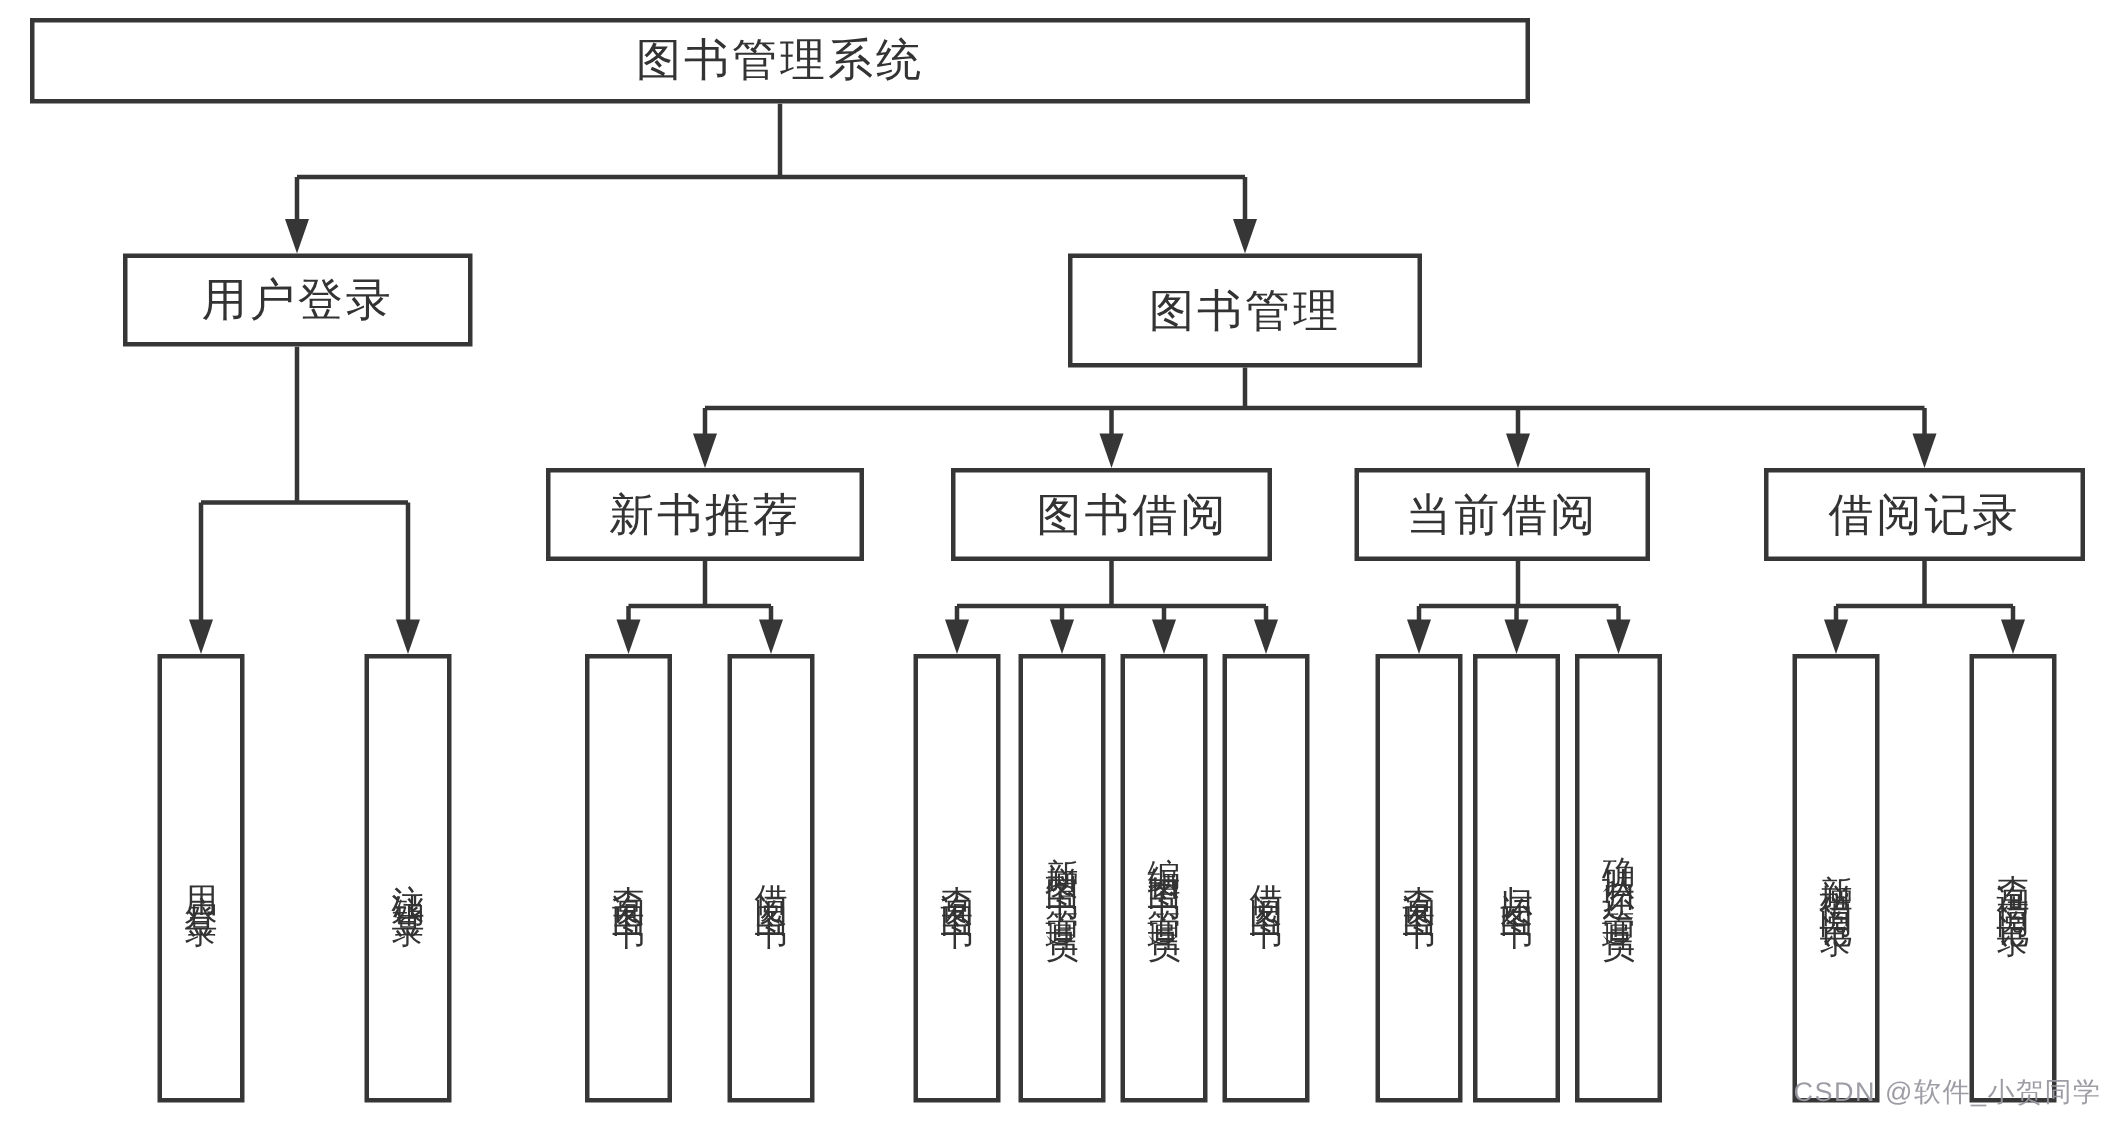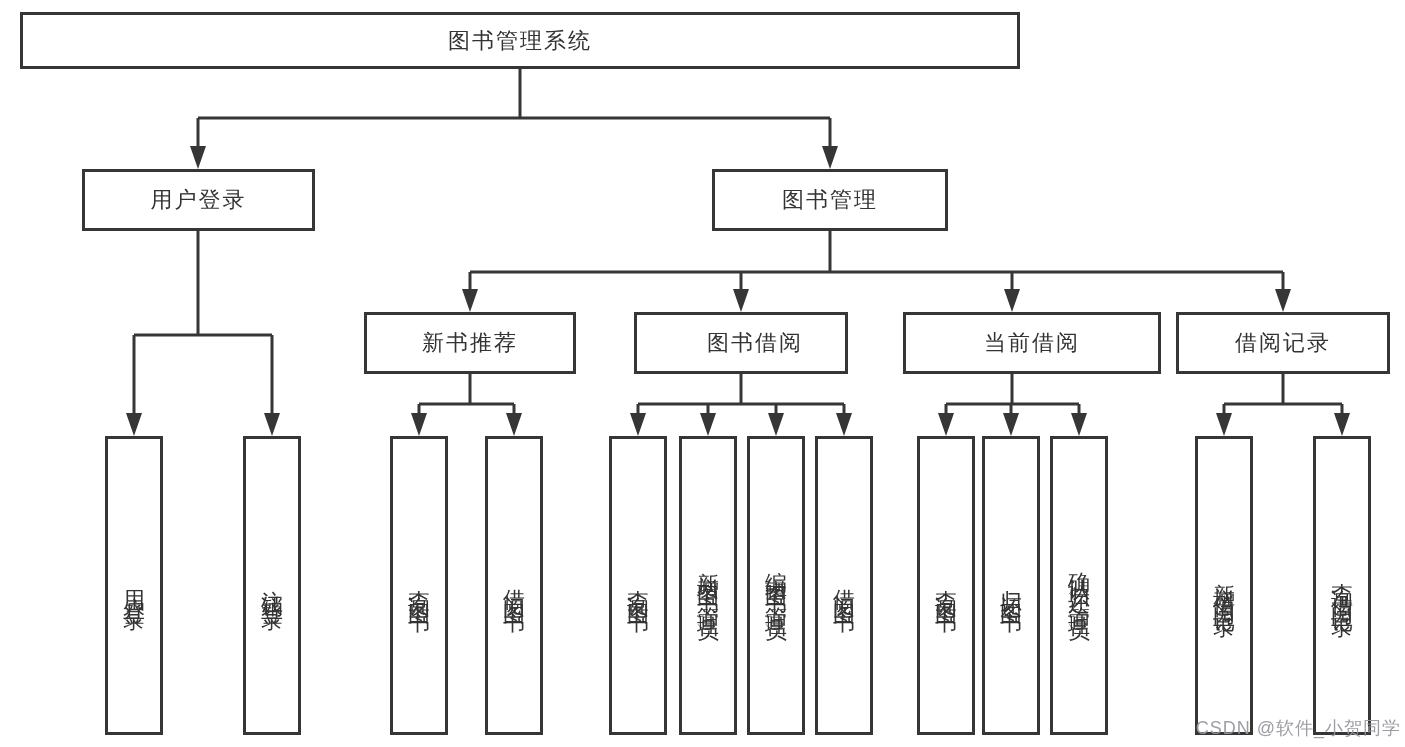--- a/index.html
+++ b/index.html
@@ -20,21 +20,21 @@
   .box {
     position: absolute;
     box-sizing: border-box;
     border: 3px solid #363636;
     background: #ffffff;
     display: flex;
     align-items: center;
     justify-content: center;
   }
   .hlabel {
-    font-size: 22px;
+    font-size: 30px;
     letter-spacing: 2px;
     color: #333333;
     white-space: nowrap;
   }
   .leaf span {
     writing-mode: vertical-rl;
     text-orientation: mixed;
     font-size: 22px;
     letter-spacing: 7px;
     color: #333333;
@@ -96,31 +96,31 @@
     </g>
   </svg>
 
   <div class="box" style="left:20px; top:12px; width:1000px; height:57px;">
     <span class="hlabel">图书管理系统</span>
   </div>
 
   <div class="box" style="left:82px; top:169px; width:233px; height:62px;">
     <span class="hlabel">用户登录</span>
   </div>
-  <div class="box" style="left:712px; top:169px; width:236px; height:62px;">
+  <div class="box" style="left:712px; top:169px; width:236px; height:76px;">
     <span class="hlabel">图书管理</span>
   </div>
 
   <div class="box" style="left:364px; top:312px; width:212px; height:62px;text-align:center;">
     <span class="hlabel">新书推荐</span>
   </div>
   <div class="box" style="left:634px; top:312px; width:214px; height:62px;padding-left:28px;">
     <span class="hlabel">图书借阅</span>
   </div>
-  <div class="box" style="left:903px; top:312px; width:258px; height:62px;">
+  <div class="box" style="left:903px; top:312px; width:197px; height:62px;">
     <span class="hlabel">当前借阅</span>
   </div>
   <div class="box" style="left:1176px; top:312px; width:214px; height:62px;">
     <span class="hlabel">借阅记录</span>
   </div>
 
   <div class="box leaf" style="left:105px; top:436px; width:58px; height:299px;">
     <span>用户登录</span>
   </div>
   <div class="box leaf" style="left:243px; top:436px; width:58px; height:299px;">

